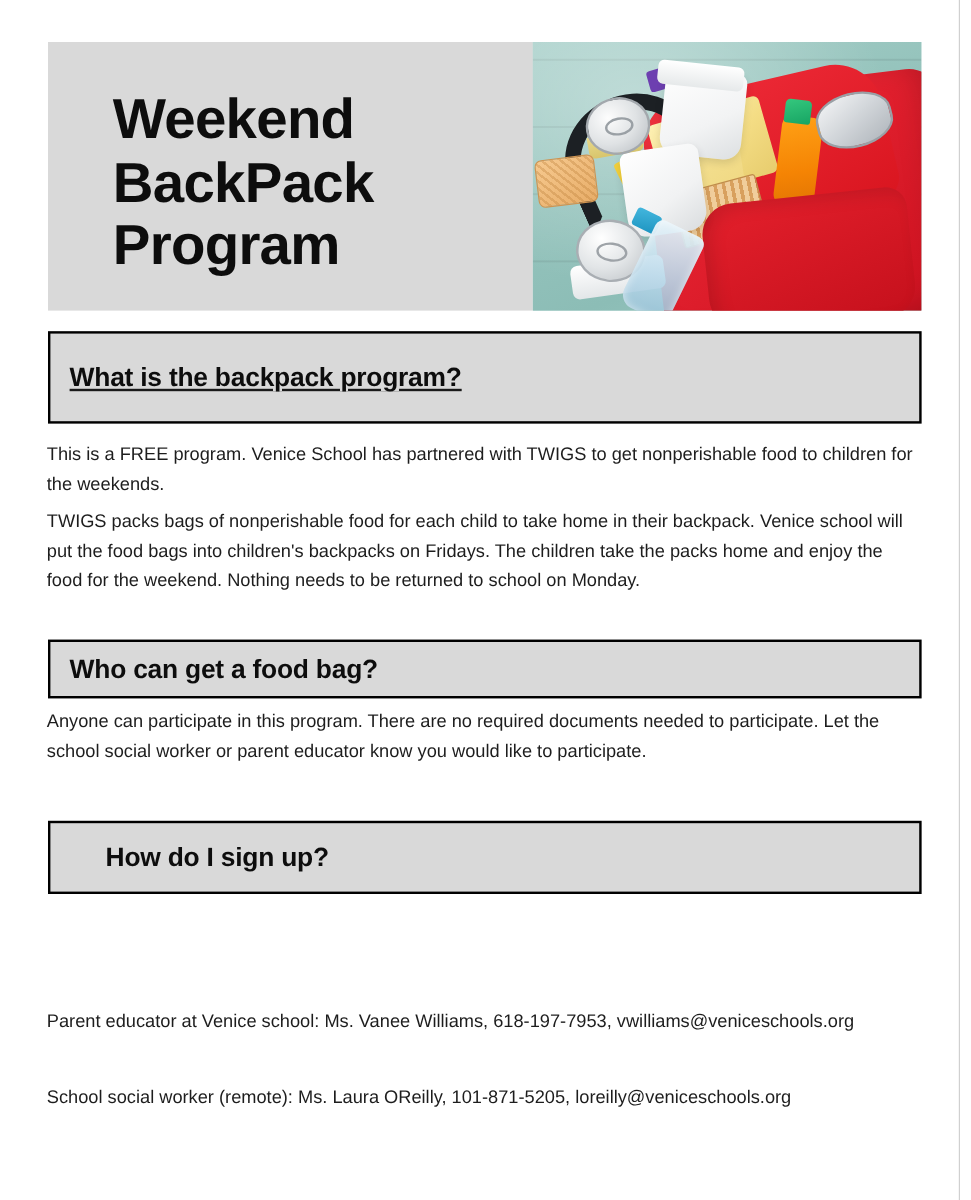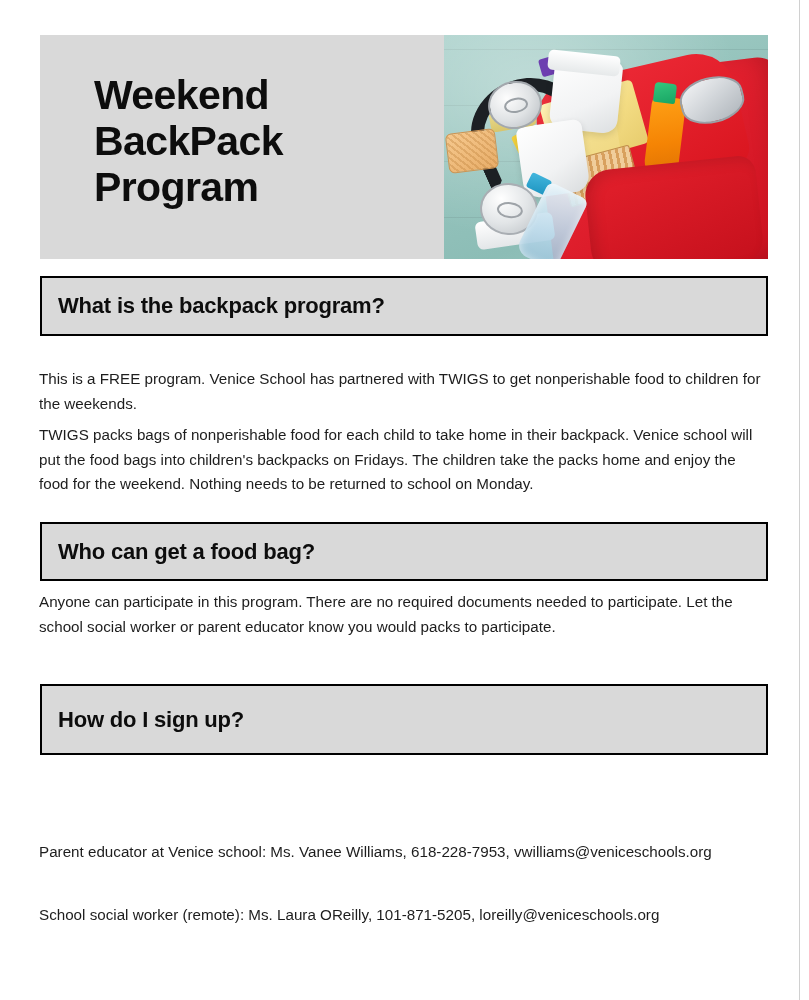--- a/index.html
+++ b/index.html
@@ -39,21 +39,21 @@
     overflow: hidden;
   }
   .masthead-title-panel {
     width: 404px;
     height: 100%;
     background: #d9d9d9;
     box-sizing: border-box;
     padding: 38px 0 0 54px;
   }
   .masthead-title {
-    font-size: 41px;
+    font-size: 47px;
     line-height: 1.12;
     font-weight: 700;
     letter-spacing: -0.6px;
     color: #0d0d0d;
     margin: 0;
     white-space: pre-line;
   }
   .masthead-photo {
     position: relative;
     flex: 1;
@@ -321,23 +321,23 @@
     display: flex;
     align-items: center;
   }
   .section-bar-title {
     font-size: 22px;
     font-weight: 700;
     letter-spacing: -0.2px;
     color: #0d0d0d;
     padding-left: 16px;
   }
-  #bar-what  { top: 276px; height: 60px; }
-  #bar-who   { top: 522px; height: 59px; }
-  #bar-howto { top: 684px; height: 71px; }
+  #bar-what  { top: 276px; height: 77px; text-decoration: underline; }
+  #bar-who   { top: 533px; height: 49px; }
+  #bar-howto { top: 684px; height: 61px; padding-left: 30px; }
 
   
   .para {
     position: absolute;
     left: 39px;
     width: 730px;
     font-size: 15.2px;
     line-height: 1.62;
     color: #1d1d1d;
   }
@@ -395,24 +395,24 @@
   </div>
 
   <p class="para" id="p-free">This is a FREE program. Venice School has partnered with TWIGS to get nonperishable food to children for the weekends.</p>
 
   <p class="para" id="p-twigs">TWIGS packs bags of nonperishable food for each child to take home in their backpack. Venice school will put the food bags into children's backpacks on Fridays. The children take the packs home and enjoy the food for the weekend. Nothing needs to be returned to school on Monday.</p>
 
   <div class="section-bar" id="bar-who">
     <span class="section-bar-title">Who can get a food bag?</span>
   </div>
 
-  <p class="para" id="p-anyone">Anyone can participate in this program. There are no required documents needed to participate. Let the school social worker or parent educator know you would packs to participate.</p>
+  <p class="para" id="p-anyone">Anyone can participate in this program. There are no required documents needed to participate. Let the school social worker or parent educator know you would like to participate.</p>
 
   <div class="section-bar" id="bar-howto">
     <span class="section-bar-title">How do I sign up?</span>
   </div>
 
 
-  <p class="para" id="p-contact1">Parent educator at Venice school: Ms. Vanee Williams, 618-228-7953, vwilliams@veniceschools.org</p>
+  <p class="para" id="p-contact1">Parent educator at Venice school: Ms. Vanee Williams, 618-197-7953, vwilliams@veniceschools.org</p>
 
   <p class="para" id="p-contact2">School social worker (remote): Ms. Laura OReilly, 101-871-5205, loreilly@veniceschools.org</p>
 
 </div>
 
 </body></html>

